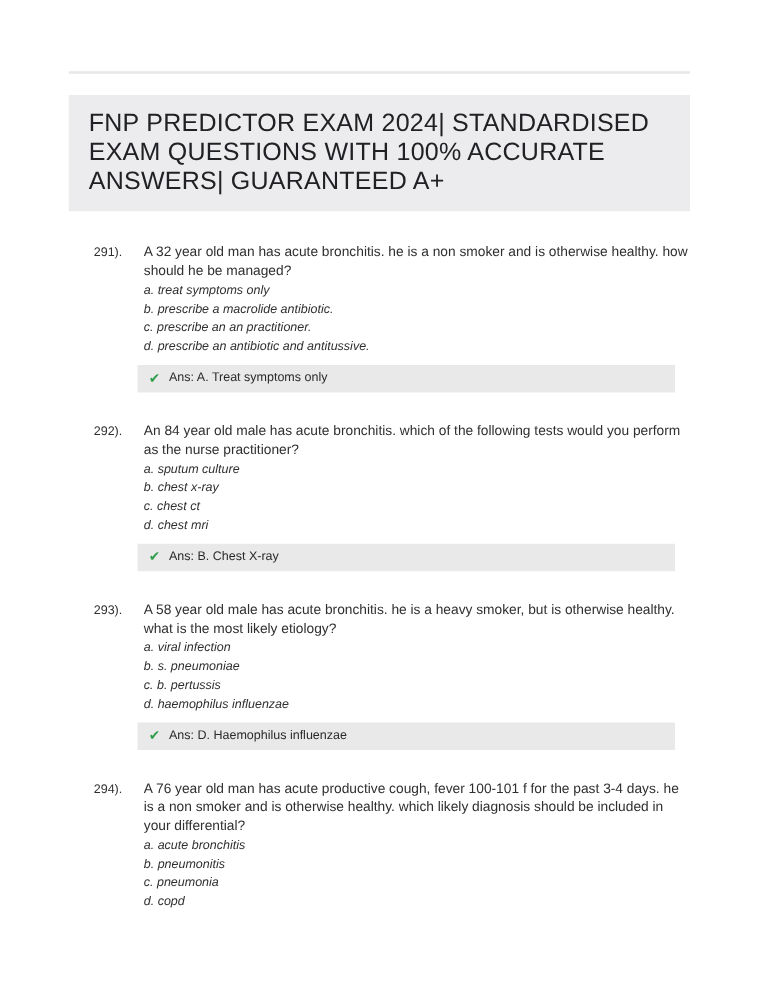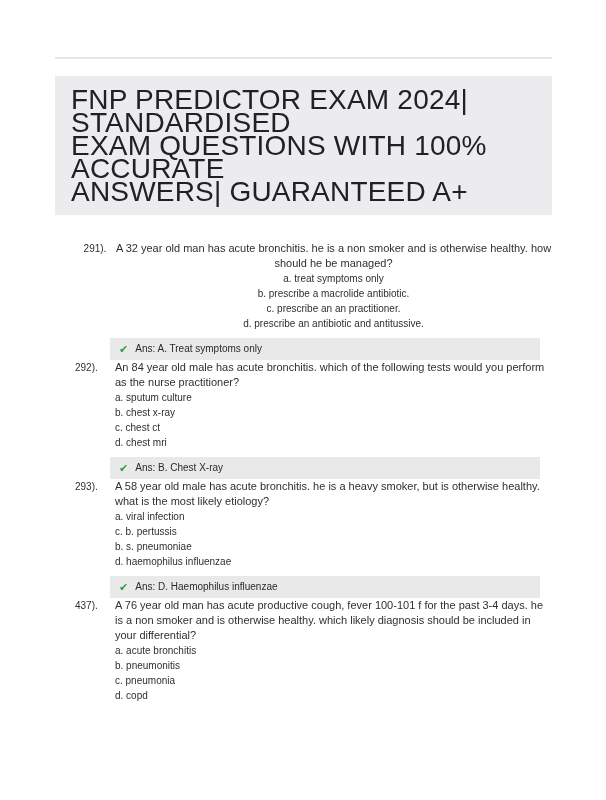--- a/index.html
+++ b/index.html
@@ -12,48 +12,49 @@
   }
   .page { padding: 0 54px 0 55px; position: relative; height: 800px; }
   .divider {
     margin-top: 57px;
     border-top: 2px solid #e8e8ea;
   }
   .title-box {
     margin-top: 17px;
     background: #ececee;
     padding: 12px 16px;
-    font-size: 28px;
+    font-size: 20px;
     line-height: 23px;
     font-weight: 400;
     color: #202124;
     white-space: pre-line;
     letter-spacing: 0.2px;
   }
-  .question { display: flex; padding-left: 20px; }
-  .question.first { margin-top: 26px; text-align: center; }
+  .question { display: flex; margin-top: 24px; padding-left: 20px; }
+  .question.first { margin-top: 26px; }
   .qnum {
     flex: 0 0 40px;
     width: 40px;
     font-size: 10px;
     line-height: 15px;
     color: #2f2f31;
   }
   .qbody { flex: 1; min-width: 0; }
   .qtext {
     font-size: 11px;
     line-height: 15px;
     color: #2f2f31;
     white-space: pre;
   }
   .opt {
     font-size: 10px;
     line-height: 15px;
     color: #2f2f31;
     white-space: pre;
+    font-style: italic;
   }
   .answer-box {
     margin-top: 7px;
     margin-left: -5px;
     width: 430px;
     background: #e9e9e9;
     padding: 4px 9px;
     display: flex;
     align-items: center;
   }
@@ -114,32 +115,32 @@
         </div>
       </div>
     </section>
 
     <section class="question">
       <div class="qnum">293).</div>
       <div class="qbody">
         <div class="qtext">A 58 year old male has acute bronchitis. he is a heavy smoker, but is otherwise healthy.
 what is the most likely etiology?</div>
         <div class="opt">a. viral infection</div>
+        <div class="opt">b. s. pneumoniae</div>
         <div class="opt">c. b. pertussis</div>
-        <div class="opt">b. s. pneumoniae</div>
         <div class="opt">d. haemophilus influenzae</div>
         <div class="answer-box">
           <span class="check">✔</span>
           <span class="answer-text">Ans: D. Haemophilus influenzae</span>
         </div>
       </div>
     </section>
 
     <section class="question">
-      <div class="qnum">437).</div>
+      <div class="qnum">294).</div>
       <div class="qbody">
         <div class="qtext">A 76 year old man has acute productive cough, fever 100-101 f for the past 3-4 days. he
 is a non smoker and is otherwise healthy. which likely diagnosis should be included in
 your differential?</div>
         <div class="opt">a. acute bronchitis</div>
         <div class="opt">b. pneumonitis</div>
         <div class="opt">c. pneumonia</div>
         <div class="opt">d. copd</div>
       </div>
     </section>

